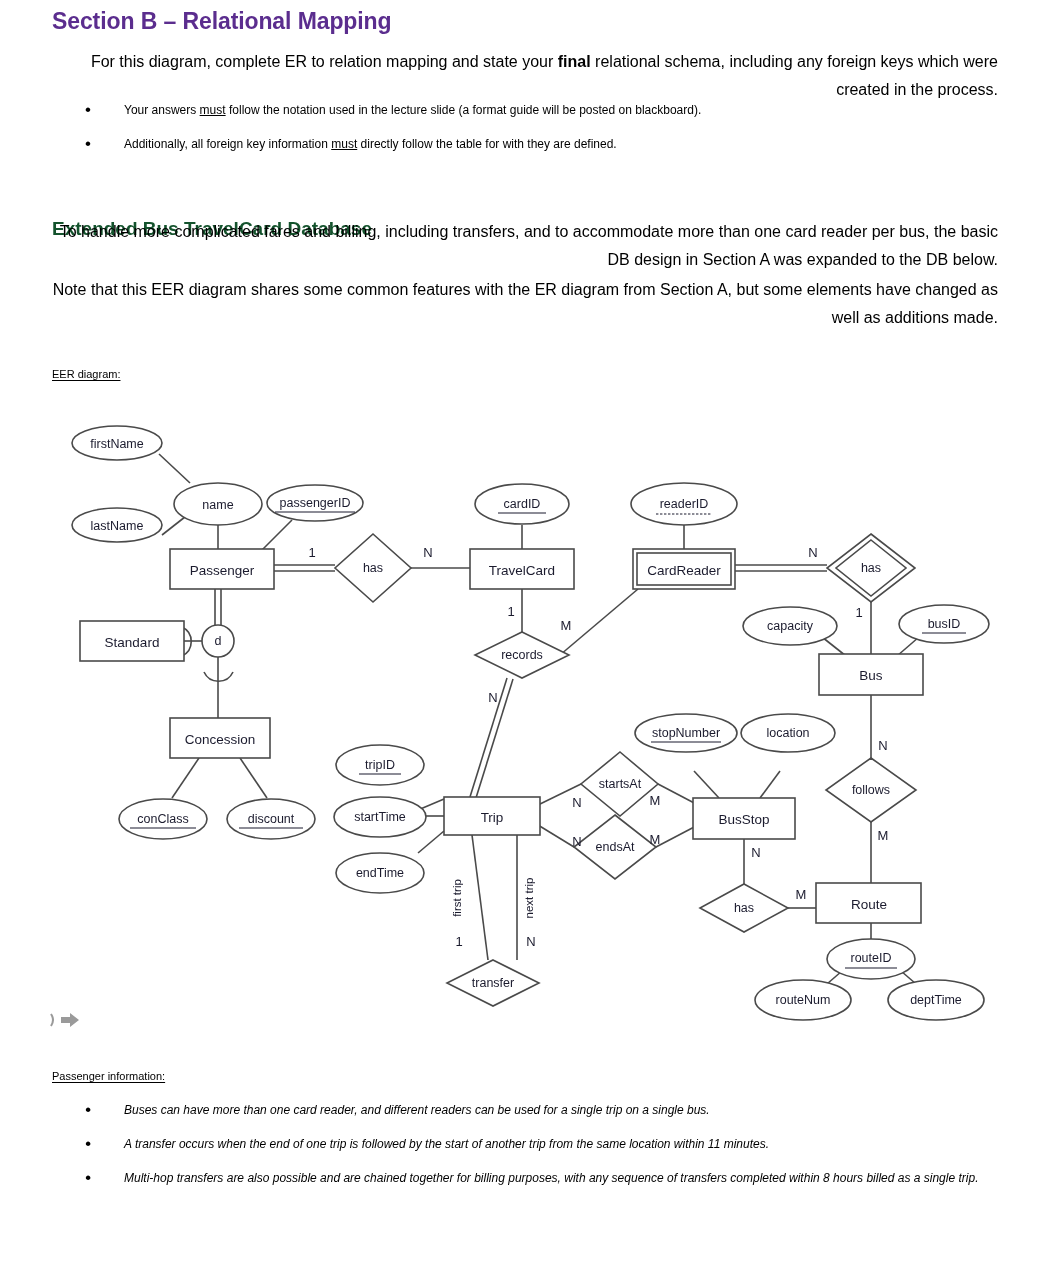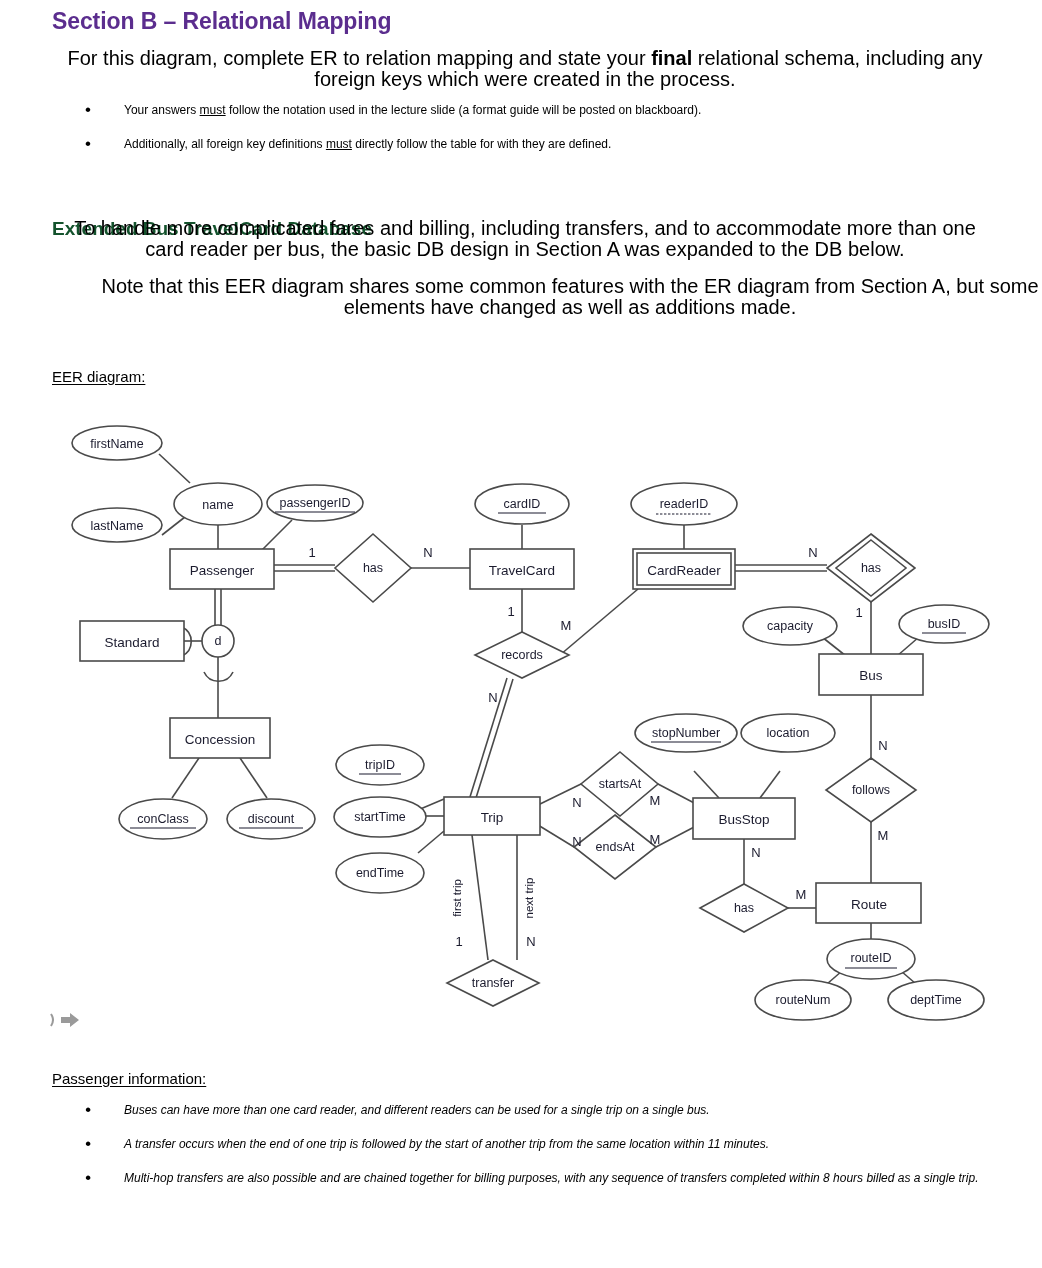--- a/index.html
+++ b/index.html
@@ -14,33 +14,33 @@
   .h1{
     position:absolute;left:48px;top:8px;width:960px;
     font-size:23px;font-weight:bold;color:#5B2D8E;letter-spacing:-0.1px;
   }
   .h2{
     position:absolute;left:48px;top:178px;width:960px;
     font-size:19px;font-weight:bold;color:#14532d;margin-top:40px;
   }
   .para{
     position:absolute;left:48px;width:946px;
-    font-size:20px;line-height:21px;color:#000;text-align:center;
+    font-size:16px;line-height:28px;color:#000;text-align:right;
   }
   .p1{top:48px;}
   .p2{top:218px;}
-  .p3{top:276px;margin-left:45px;}
+  .p3{top:276px;}
   .ul{position:absolute;left:48px;width:946px;font-size:12px;line-height:21px;}
   .li{position:relative;padding-left:72px;margin-bottom:13px;}
   .li:before{content:"\2022";position:absolute;left:33px;top:-1px;font-size:17px;line-height:21px;}
   .li.just{text-align:justify;}
   .bullets1{top:100px;}
   .bullets2{top:1100px;font-style:italic;}
   .label-underline{
-    position:absolute;left:48px;font-size:15px;
+    position:absolute;left:48px;font-size:11px;
     text-decoration:underline;text-underline-offset:2px;
   }
   .eerlabel{top:368px;}
   .addinfo{top:1070px;}
   u.thin{text-decoration:underline;text-underline-offset:1px;}
   b{font-weight:bold;}
 
   
   #diagram{position:absolute;left:0px;top:420px;width:1042px;height:620px;}
   #diagram svg{display:block;}
@@ -60,21 +60,21 @@
 <body>
 
 <div class="page">
 
   <div class="h1">Section B – Relational Mapping</div>
 
   <div class="para p1"><span>For this diagram, complete ER to relation mapping and state your </span><b>final</b><span> relational schema, including any foreign keys which were created in the process.</span></div>
 
   <div class="ul bullets1">
     <div class="li"><span>Your answers </span><u class="thin">must</u><span> follow the notation used in the lecture slide (a format guide will be posted on blackboard).</span></div>
-    <div class="li"><span>Additionally, all foreign key definitions </span><u class="thin">must</u><span> directly follow the table for with they are defined.</span></div>
+    <div class="li"><span>Additionally, all foreign key information </span><u class="thin">must</u><span> directly follow the table for with they are defined.</span></div>
   </div>
 
   <div class="h2">Extended Bus TravelCard Database</div>
 
   <div class="para p2">To handle more complicated fares and billing, including transfers, and to accommodate more than one card reader per bus, the basic DB design in Section A was expanded to the DB below.</div>
   <div class="para p3">Note that this EER diagram shares some common features with the ER diagram from Section A, but some elements have changed as well as additions made.</div>
 
   <div class="label-underline eerlabel">EER diagram:</div>
 
   <div id="diagram">

